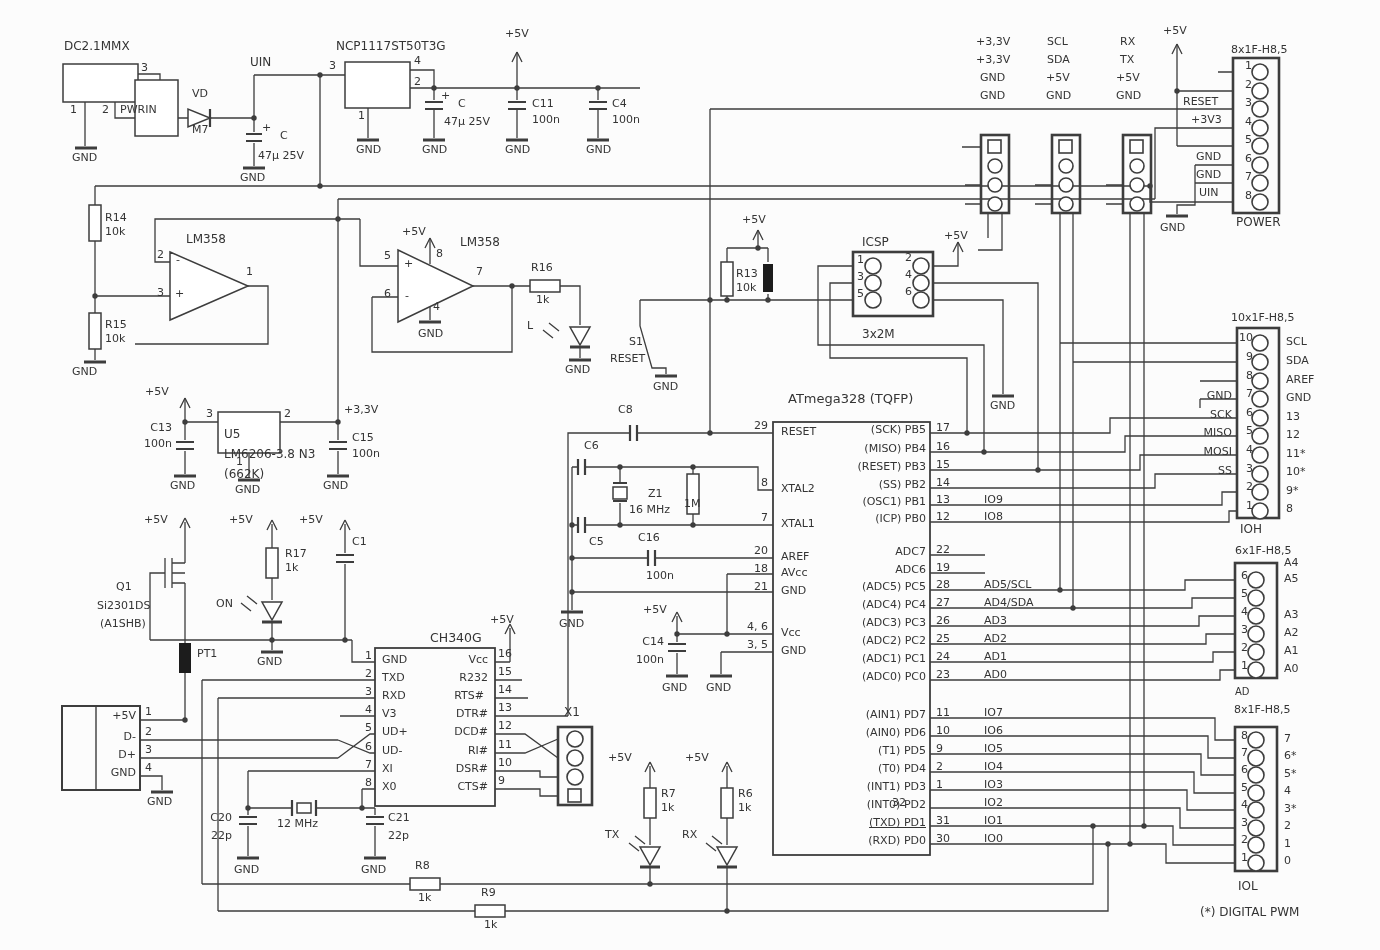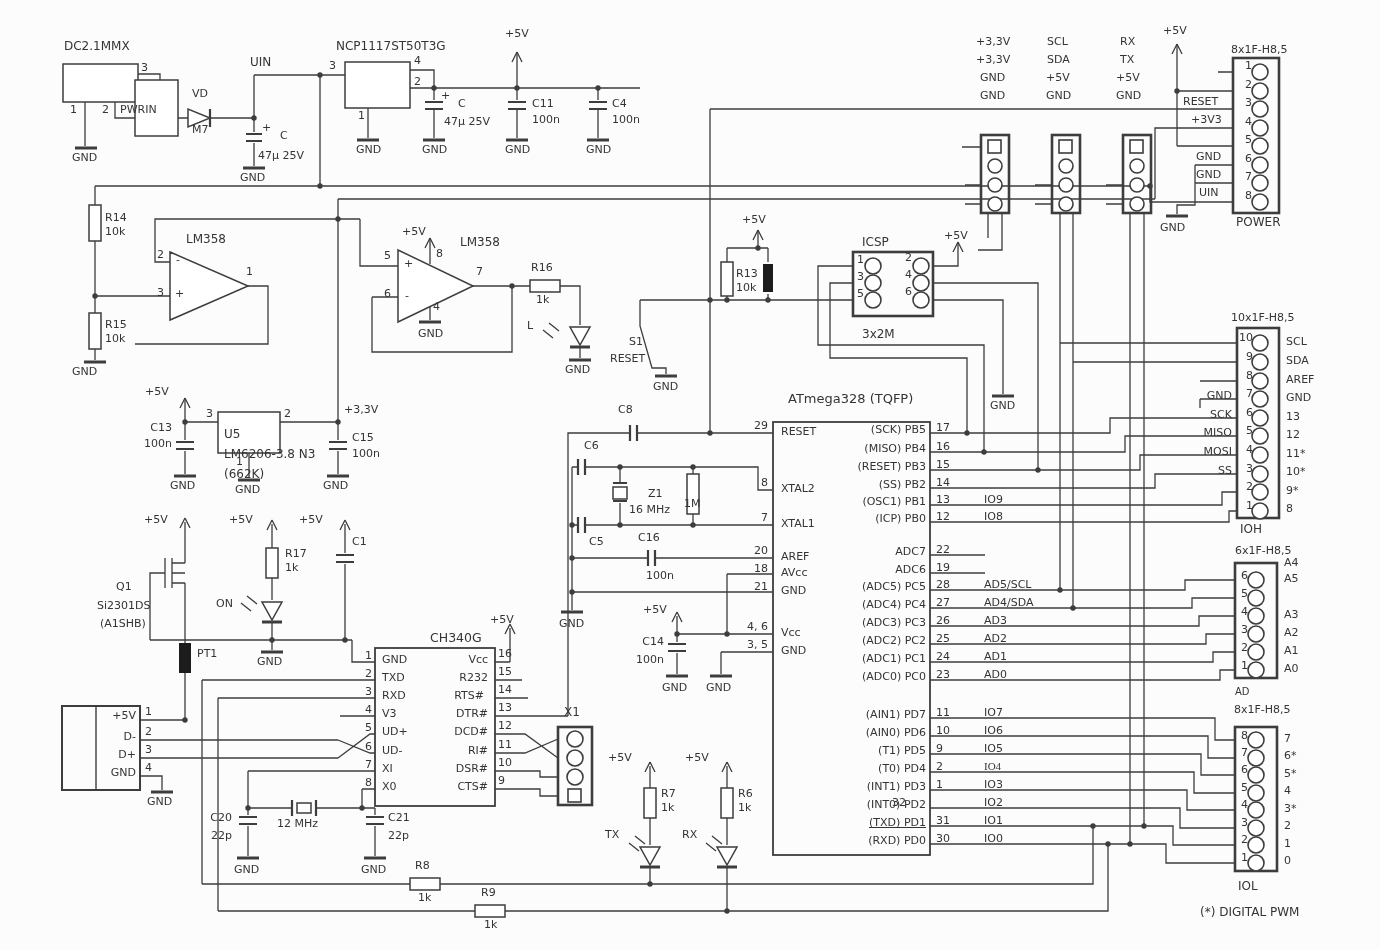--- a/index.html
+++ b/index.html
@@ -389,21 +389,21 @@
       <span class="lab" style="left: 984px; top: 511px;">IO8</span>
       <span class="lab" style="left: 984px; top: 579px;">AD5/SCL</span>
       <span class="lab" style="left: 984px; top: 597px;">AD4/SDA</span>
       <span class="lab" style="left: 984px; top: 615px;">AD3</span>
       <span class="lab" style="left: 984px; top: 633px;">AD2</span>
       <span class="lab" style="left: 984px; top: 651px;">AD1</span>
       <span class="lab" style="left: 984px; top: 669px;">AD0</span>
       <span class="lab" style="left: 984px; top: 707px;">IO7</span>
       <span class="lab" style="left: 984px; top: 725px;">IO6</span>
       <span class="lab" style="left: 984px; top: 743px;">IO5</span>
-      <span class="lab" style="left: 984px; top: 761px; font-family: Liberation Serif, serif;">IO4</span>
+      <span class="lab" style="left: 984px; top: 761px;">IO4</span>
       <span class="lab" style="left: 984px; top: 779px;">IO3</span>
       <span class="lab" style="left: 984px; top: 797px;">IO2</span>
       <span class="lab" style="left: 984px; top: 815px;">IO1</span>
       <span class="lab" style="left: 984px; top: 833px;">IO0</span>
       <span class="lab big" style="left: 430px; top: 631px; font-size: 12.5px;">CH340G</span>
       <span class="lab r" style="left: 372px; top: 650px;">1</span>
       <span class="lab r" style="left: 372px; top: 668px;">2</span>
       <span class="lab r" style="left: 372px; top: 686px;">3</span>
       <span class="lab r" style="left: 372px; top: 704px;">4</span>
       <span class="lab r" style="left: 372px; top: 722px;">5</span>

